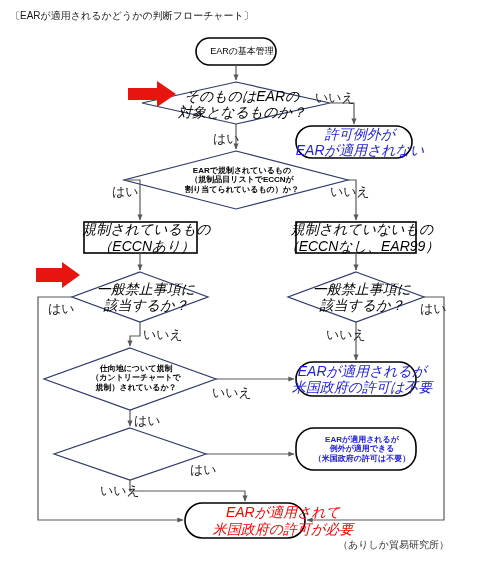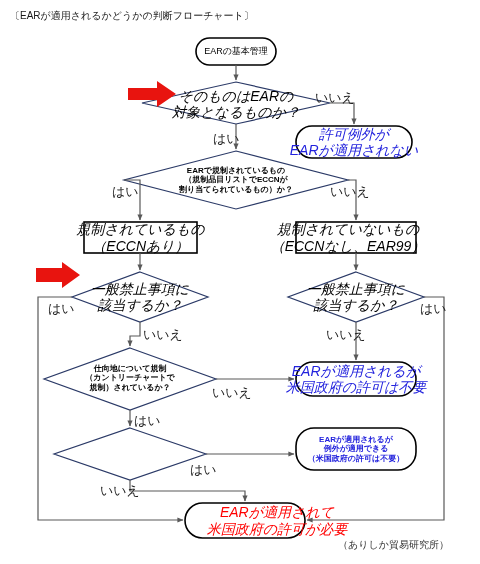--- a/index.html
+++ b/index.html
@@ -29,20 +29,21 @@
   .node-text {
     position: absolute;
     display: flex;
     flex-direction: column;
     align-items: center;
     justify-content: center;
     text-align: left;
     line-height: 1.16;
     white-space: nowrap;
     pointer-events: none;
+    margin-left: 6px;
   }
   .t-black { color: #000000; }
   .t-blue  { color: #2222dd; }
   .t-red   { color: #ff0000; }
   .fs9  { font-size: 9px; }
   .fs85 { font-size: 14px; font-style: italic; }
   .fs8  { font-size: 8px; font-weight: bold; }
   .edge-label {
     position: absolute;
     font-size: 13px;
@@ -169,21 +170,21 @@
     <span>EARで規制されているもの</span>
     <span>（規制品目リストでECCNが</span>
     <span>割り当てられているもの）か？</span>
   </div>
 
   <div class="node-text fs85 t-black" style="left:84px; top:222px; width:113px; height:31px;">
     <span>規制されているもの</span>
     <span>（ECCNあり）</span>
   </div>
 
-  <div class="node-text fs85 t-black" style="left:288px; top:222px; width:120px; height:31px;">
+  <div class="node-text fs85 t-black" style="left:296px; top:222px; width:120px; height:31px;">
     <span>規制されていないもの</span>
     <span>（ECCNなし、EAR99）</span>
   </div>
 
   <div class="node-text fs85 t-black" style="left:80px; top:283px; width:120px; height:28px;">
     <span>一般禁止事項に</span>
     <span>該当するか？</span>
   </div>
 
   <div class="node-text fs85 t-black" style="left:296px; top:283px; width:120px; height:28px;">

